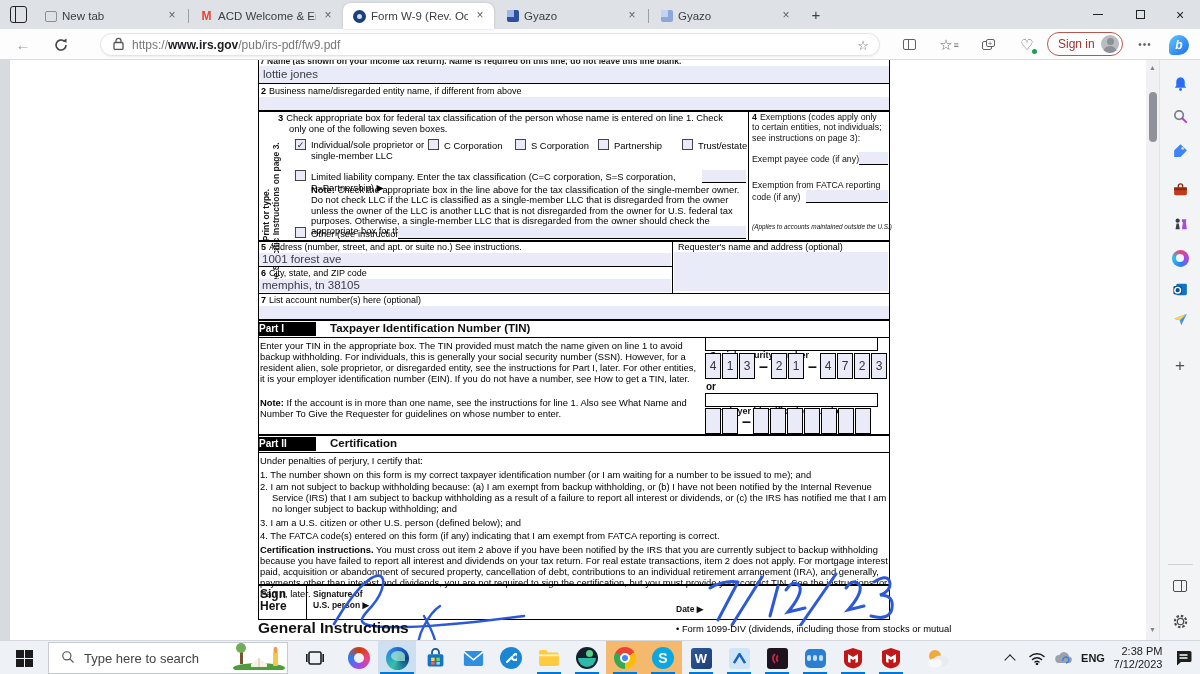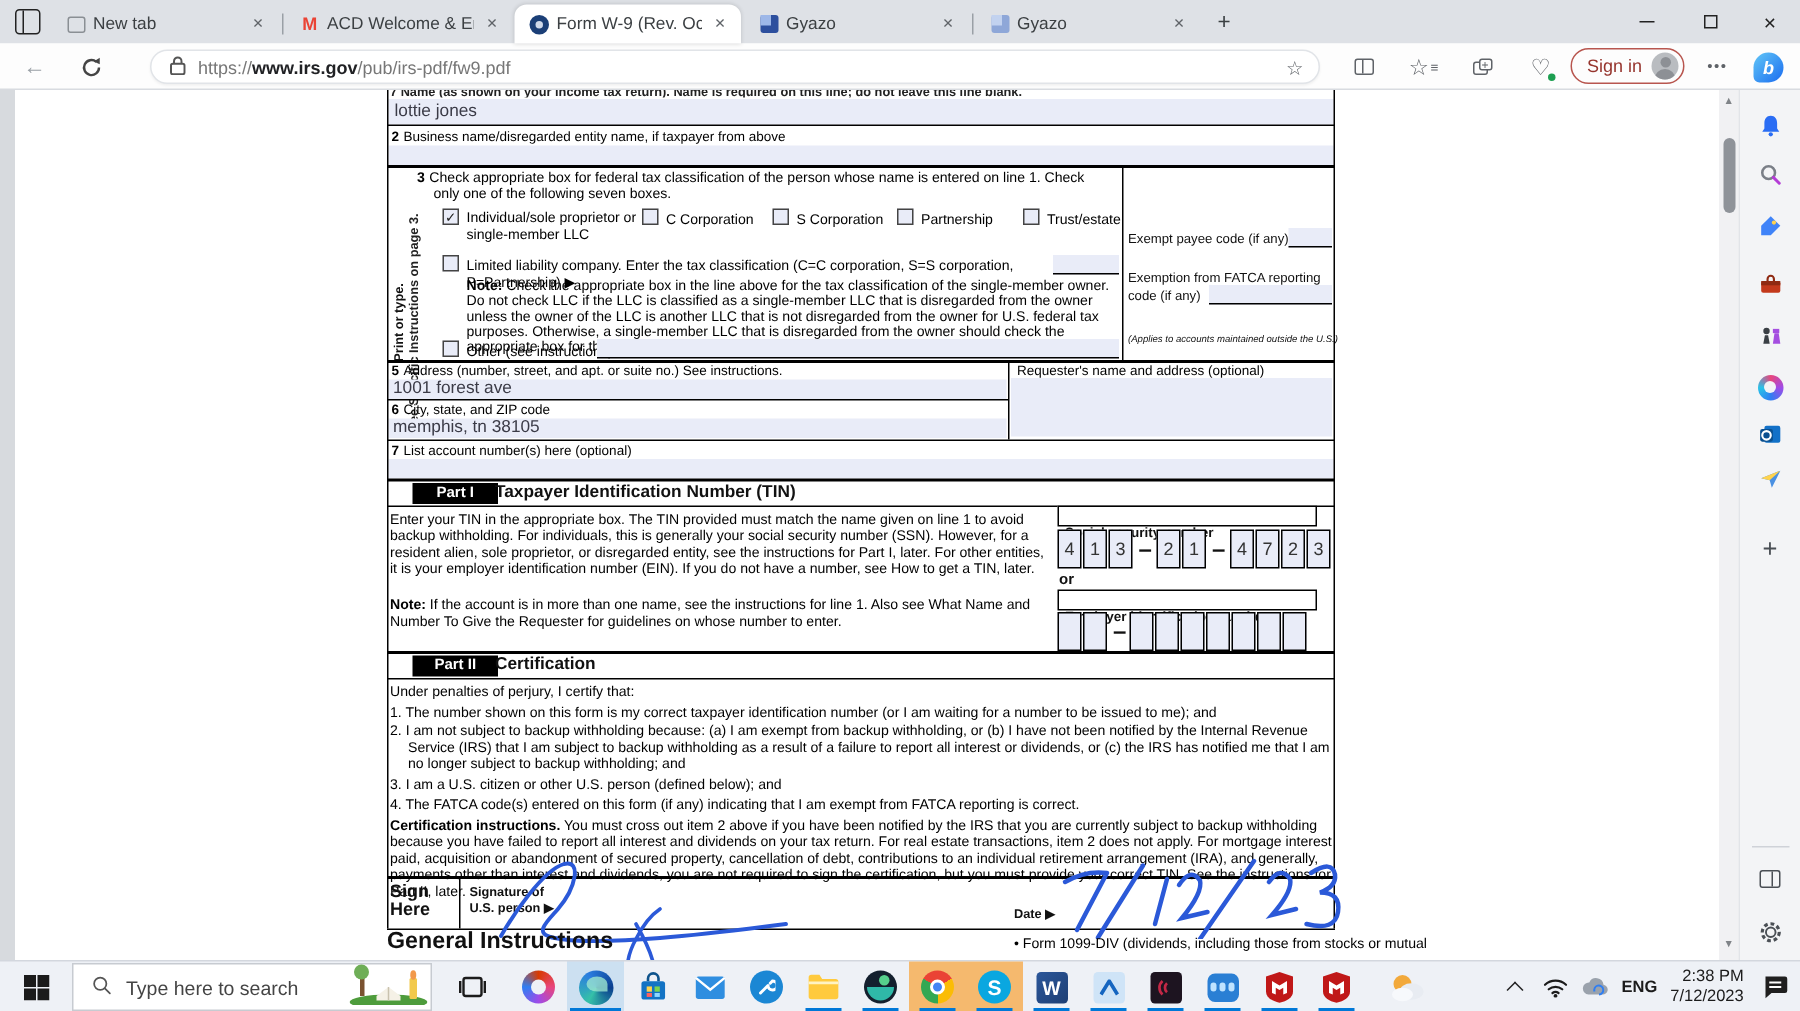--- a/index.html
+++ b/index.html
@@ -40,21 +40,21 @@
   
   .fline { position:absolute; background:#000; }
   .lav { background:#e9ecf8; position:absolute; }
   .lbl { position:absolute; font-size:9px; line-height:10.5px; color:#000; }
   .num { font-weight:bold; margin-right:3px; }
   .val { position:absolute; font-size:11.5px; color:#3b3b47; }
   .body { position:absolute; font-size:9.4px; line-height:11px; color:#000; }
   .cbx { position:absolute; width:11px; height:11px; border:1px solid #444; background:#e9ecf8; font-size:9px; line-height:10px; text-align:center; color:#222; }
   .ph { position:absolute; height:14px; border:1px solid #000; background:#fff; font-size:9px; font-weight:bold; padding:12px 0 0 4px; }
   .dbox { position:absolute; width:16px; height:26px; border:1px solid #000; background:#e9ecf8; text-align:center; font-size:12px; line-height:25px; color:#333; }
-  .partbox { position:absolute; width:57px; height:14px; background:#000; color:#fff; font-weight:bold; font-size:10px; text-align:center; line-height:14px;margin-left:16px; }
+  .partbox { position:absolute; width:57px; height:14px; background:#000; color:#fff; font-weight:bold; font-size:10px; text-align:left; line-height:14px; }
   .ptitle { position:absolute; font-size:11.5px; font-weight:bold; }
   .hang { padding-left:12px; text-indent:-12px; }
 
   
   .taskbar { position:absolute; left:0; top:640px; width:1200px; height:34px; background:#eef1f6; border-top:1px solid #d3d7de; }
   .tcell { position:absolute; top:0; width:38px; height:34px; display:flex; align-items:center; justify-content:center; }
   .runbar { position:absolute; bottom:0; left:7px; width:24px; height:3px; background:#0078d7; }
   .tsearch { position:absolute; left:48px; top:1px; width:240px; height:32px; background:#fff; border:1px solid #c7cbd1; display:flex; align-items:center; font-size:13px; color:#444; }
   .tray { font-size:11.5px; color:#1b1b1b; }
   .chevup { width:8px; height:8px; border-left:1.6px solid #222; border-top:1.6px solid #222; transform:rotate(45deg); margin-top:4px; }
@@ -169,21 +169,21 @@
     <div class="leftstrip"></div>
 
     <div class="page">
 
       <div class="abs" style="left:250px;top:-4px;width:600px;height:9px;overflow:hidden;font-size:8.5px;font-weight:bold;color:#222;">7  Name (as shown on your income tax return). Name is required on this line; do not leave this line blank.</div>
 
       <div class="lav" style="left:249px;top:6px;width:630px;height:17px;"></div>
       <div class="val" style="left:253px;top:8px;">lottie jones</div>
       <div class="fline" style="left:248px;top:23px;width:632px;height:1px;"></div>
 
-      <div class="lbl" style="left:251px;top:26px;"><span class="num">2</span><span>Business name/disregarded entity name, if taxpayer from above</span></div>
+      <div class="lbl" style="left:251px;top:26px;"><span class="num">2</span><span>Business name/disregarded entity name, if different from above</span></div>
       <div class="lav" style="left:249px;top:37px;width:630px;height:13px;"></div>
       <div class="fline" style="left:248px;top:50px;width:632px;height:1.5px;"></div>
 
       <div class="abs" style="left:156px;top:142px;width:215px;height:26px;transform:rotate(-90deg);text-align:center;">
         <div style="font-size:8.5px;font-weight:bold;">Print or type.</div>
         <div style="font-size:8.5px;font-weight:bold;color:#222;">See Specific Instructions on page 3.</div>
       </div>
 
       <div class="body" style="left:279px;top:52px;width:452px;"><span class="num" style="margin-left:-11px;">3</span><span>Check appropriate box for federal tax classification of the person whose name is entered on line 1. Check only one of the following seven boxes.</span></div>
       <div class="cbx" style="left:285px;top:79px;"><span>✓</span></div>
@@ -200,20 +200,21 @@
       <div class="cbx" style="left:285px;top:110px;"></div>
       <div class="body" style="left:301px;top:111px;width:420px;">Limited liability company. Enter the tax classification (C=C corporation, S=S corporation, P=Partnership) ▶</div>
       <div class="lav" style="left:692px;top:110px;width:44px;height:13px;border-bottom:1px solid #000;"></div>
       <div class="body" style="left:301px;top:125px;width:437px;line-height:10.3px;"><b>Note:</b> <span>Check the appropriate box in the line above for the tax classification of the single-member owner.  Do not check LLC if the LLC is classified as a single-member LLC that is disregarded from the owner unless the owner of the LLC is another LLC that is not disregarded from the owner for U.S. federal tax purposes. Otherwise, a single-member LLC that is disregarded from the owner should check the appropriate box for the tax classification of its owner.</span></div>
       <div class="cbx" style="left:285px;top:167px;"></div>
       <div class="body" style="left:301px;top:168px;">Other (see instructions) ▶</div>
       <div class="lav" style="left:388px;top:166px;width:348px;height:13px;border-bottom:1px solid #000;"></div>
       <div class="fline" style="left:248px;top:180px;width:632px;height:1.5px;"></div>
       <div class="fline" style="left:738px;top:50px;width:1px;height:130px;"></div>
 
+      <div class="abs" style="left:742px;top:52px;width:134px;font-size:8.8px;line-height:10.3px;"><span class="num">4</span><span>Exemptions (codes apply only to certain entities, not individuals; see instructions on page 3):</span></div>
       <div class="abs" style="left:742px;top:94px;font-size:8.8px;">Exempt payee code (if any)</div>
       <div class="lav" style="left:849px;top:92px;width:29px;height:13px;border-bottom:1px solid #000;"></div>
       <div class="abs" style="left:742px;top:120px;font-size:8.8px;">Exemption from FATCA reporting</div>
       <div class="abs" style="left:742px;top:132px;font-size:8.8px;">code (if any)</div>
       <div class="lav" style="left:796px;top:130px;width:82px;height:13px;border-bottom:1px solid #000;"></div>
       <div class="abs" style="left:742px;top:163px;font-size:6.4px;font-style:italic;">(Applies to accounts maintained outside the U.S.)</div>
 
       <div class="lbl" style="left:251px;top:182px;"><span class="num">5</span><span>Address (number, street, and apt. or suite no.) See instructions.</span></div>
       <div class="lav" style="left:249px;top:193px;width:412px;height:13px;"></div>
       <div class="val" style="left:252px;top:193px;">1001 forest ave</div>

